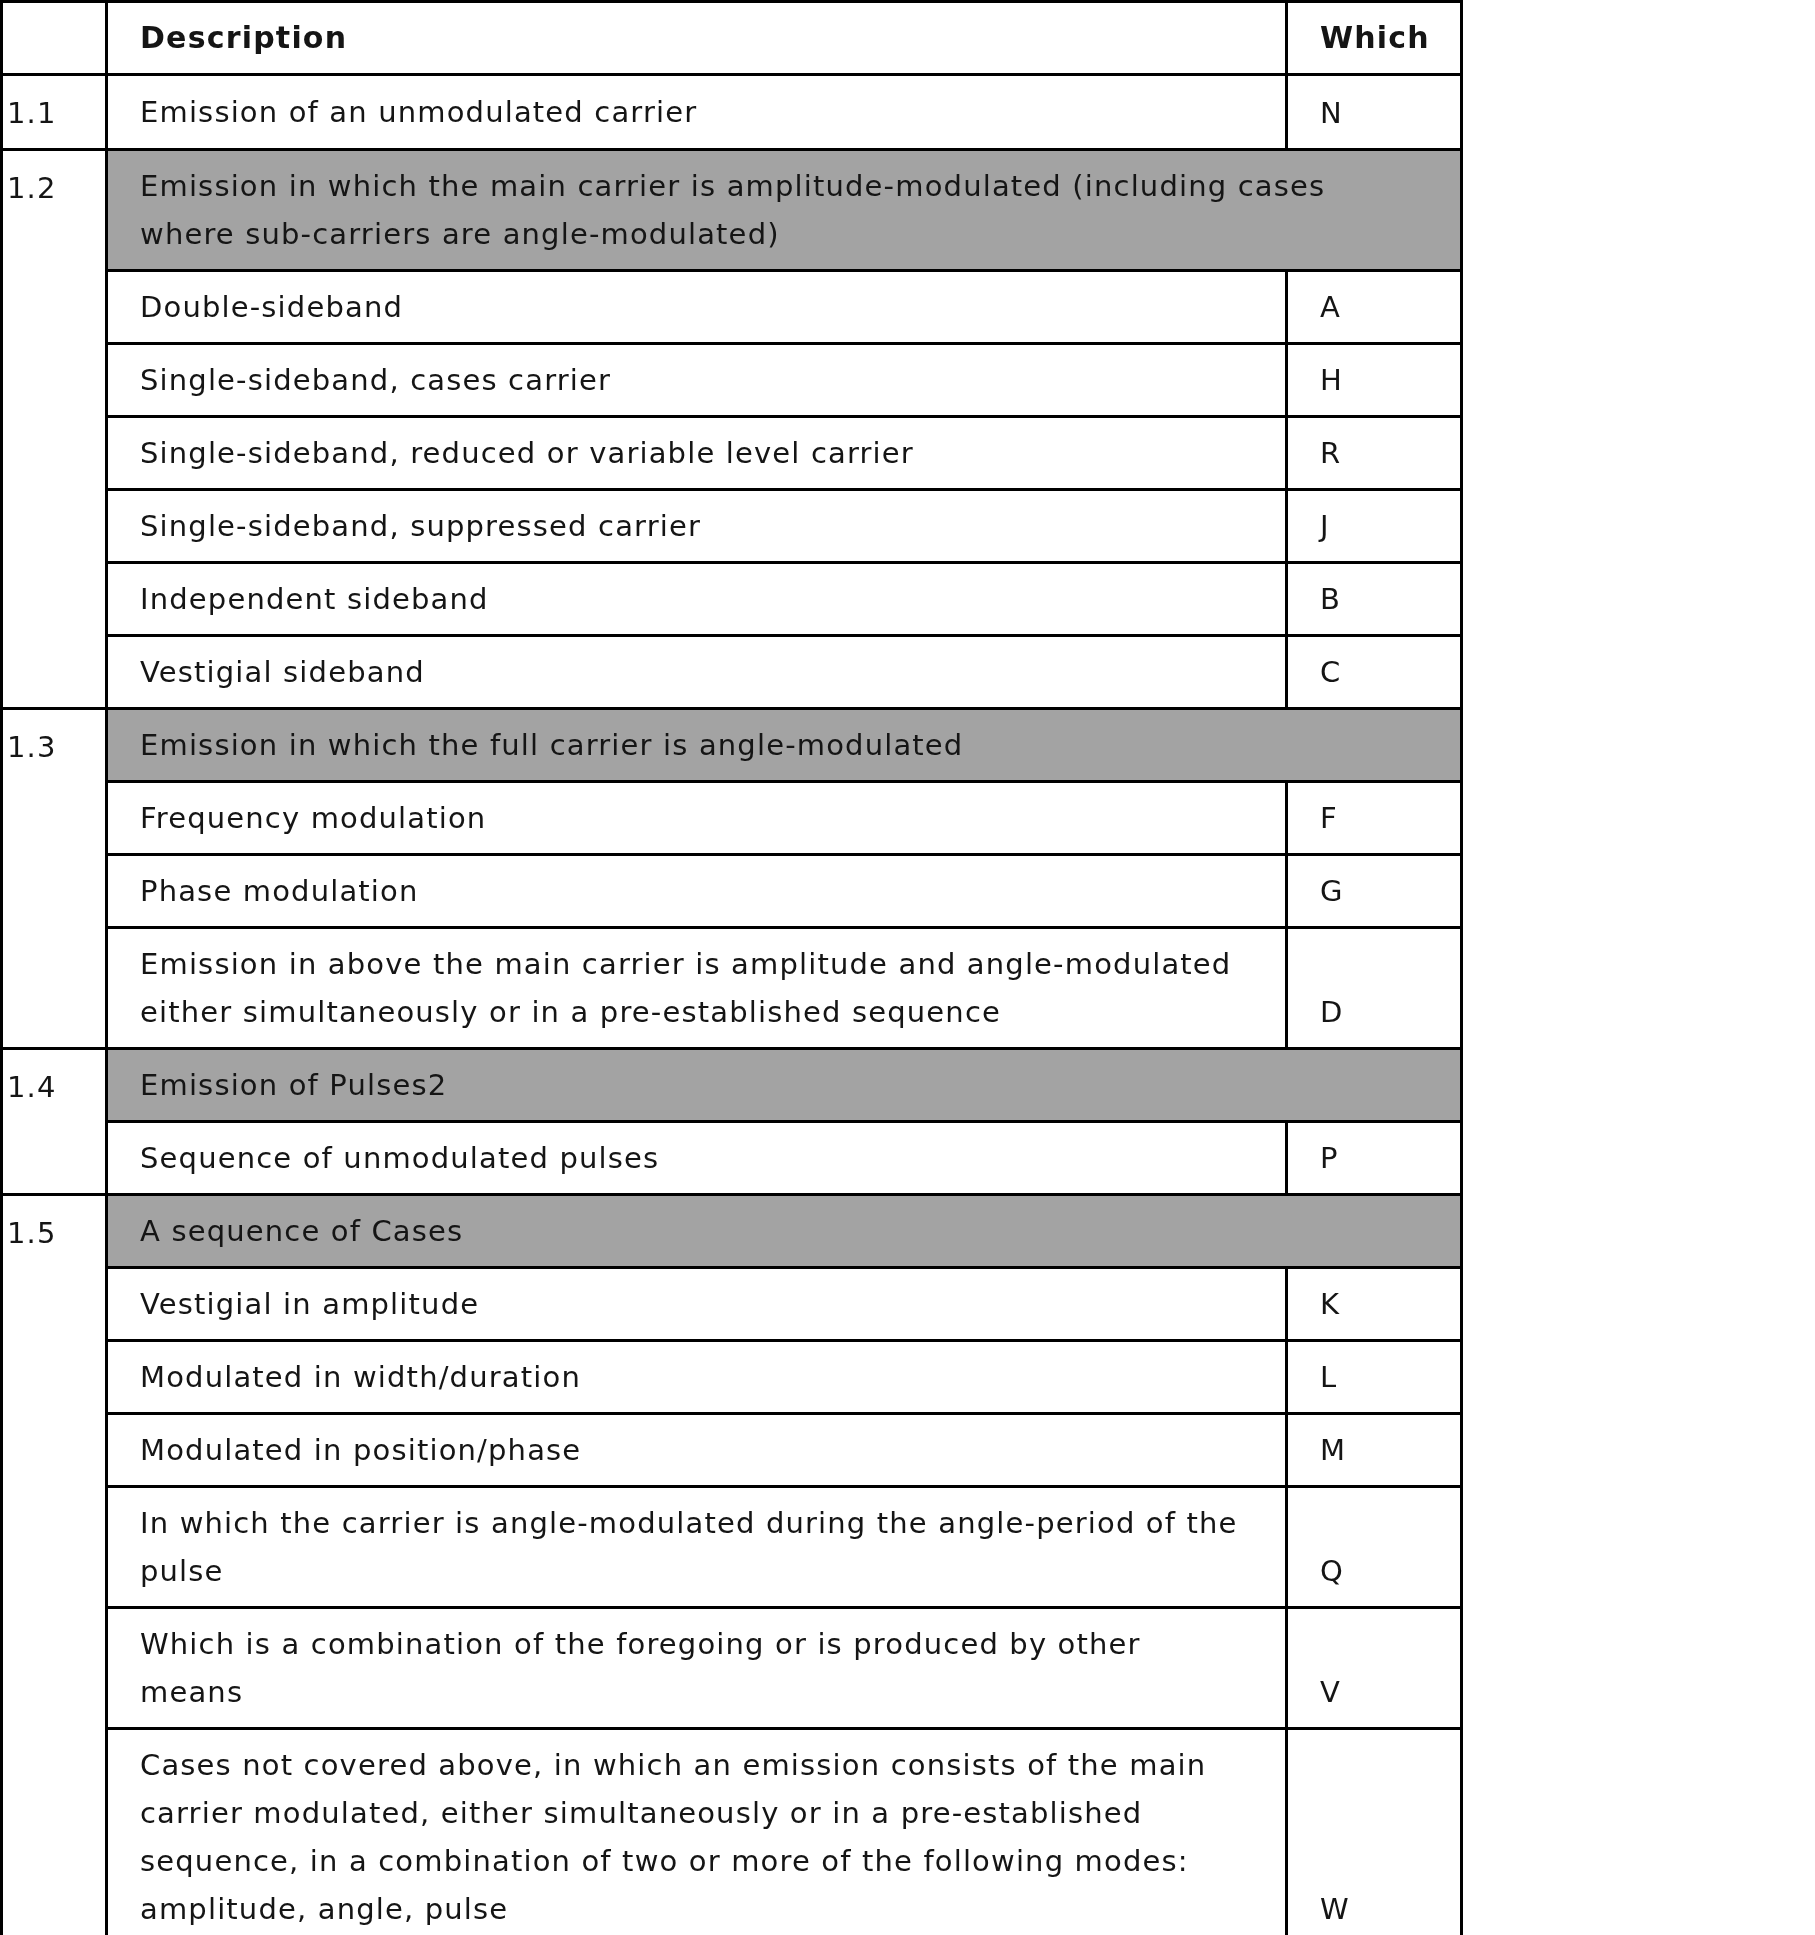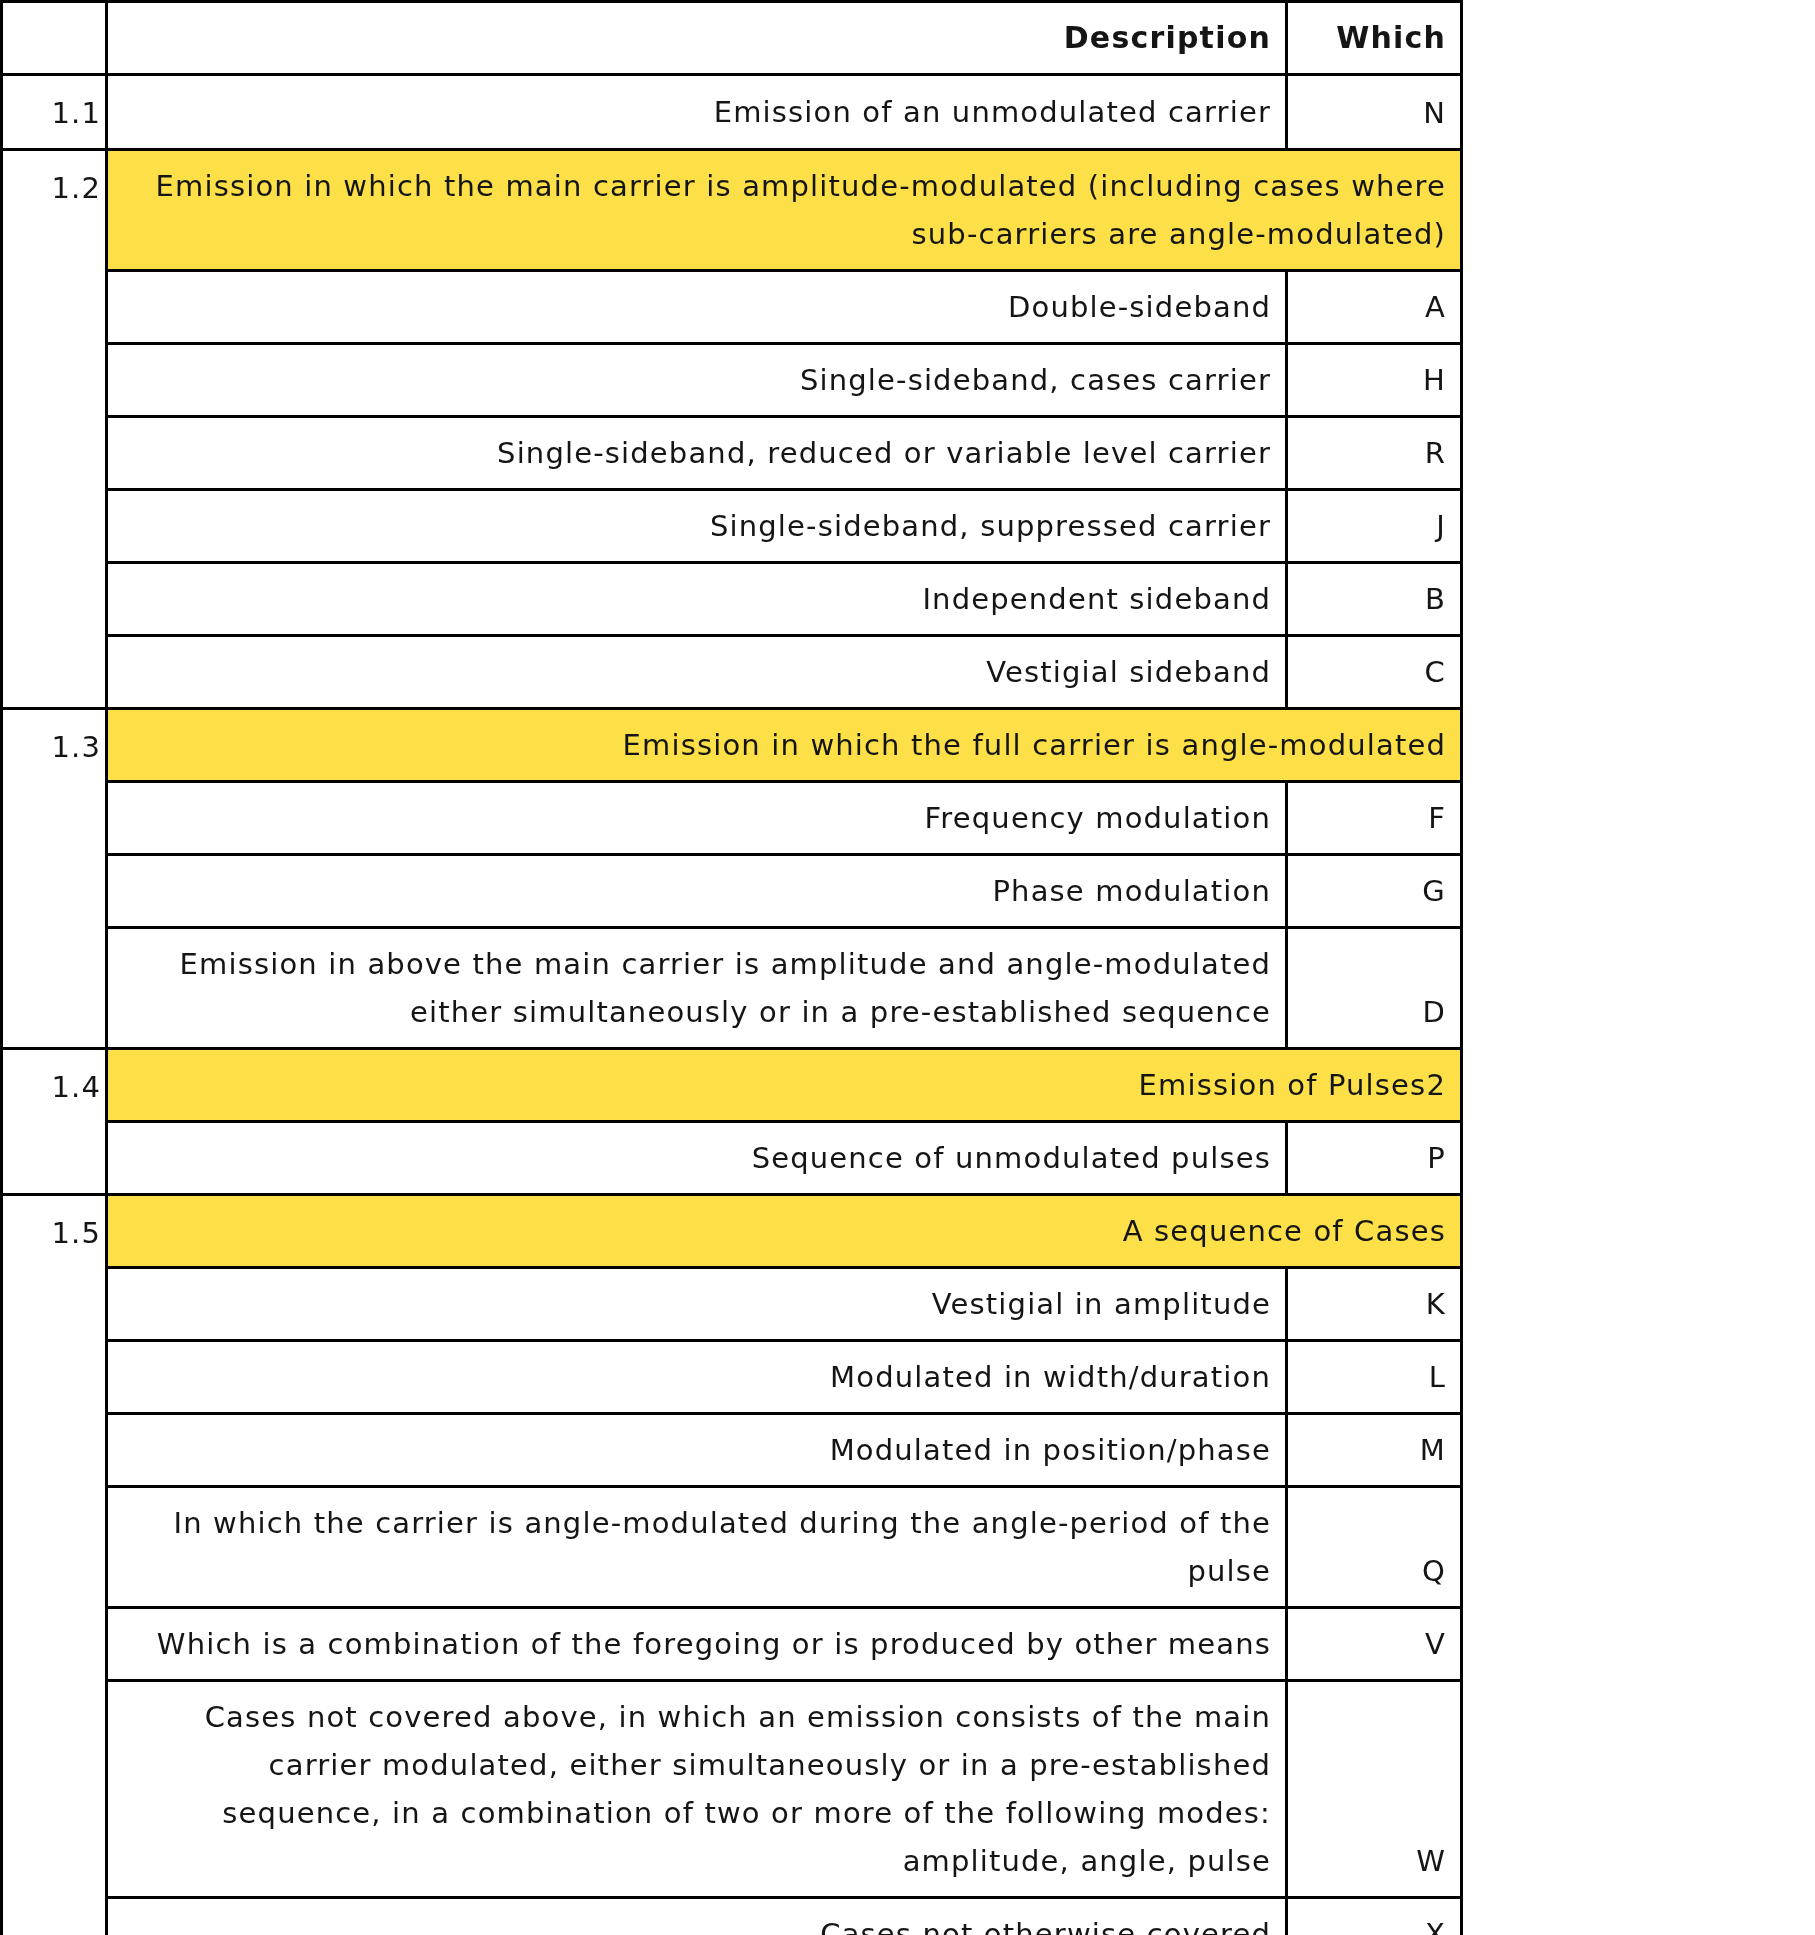--- a/index.html
+++ b/index.html
@@ -16,38 +16,38 @@
     table-layout: fixed;
   }
   col.c-num  { width: 105px; }
   col.c-desc { width: 1180px; }
   col.c-sym  { width: 175px; }
   td {
     border: 3px solid #000000;
     font-size: 29px;
     letter-spacing: 0.04em;
     line-height: 48px;
-    padding: 11px 14px;
-    text-align: right;
+    padding: 11px 32px;
+    text-align: left;
     vertical-align: middle;
     background: #ffffff;
   }
   td.head {
     font-weight: bold;
     font-size: 30px;
   }
   td.num {
     vertical-align: top;
     padding-top: 13px;
     padding-left: 4px;
     padding-right: 4px;
     margin-top: 41px;
   }
   td.section-title {
-    background: #fde047;
+    background: #a3a3a3;
   }
   td.sym {
     vertical-align: bottom;
   }
 </style>
 </head>
 <body>
 
 <table class="emission">
   <colgroup>

